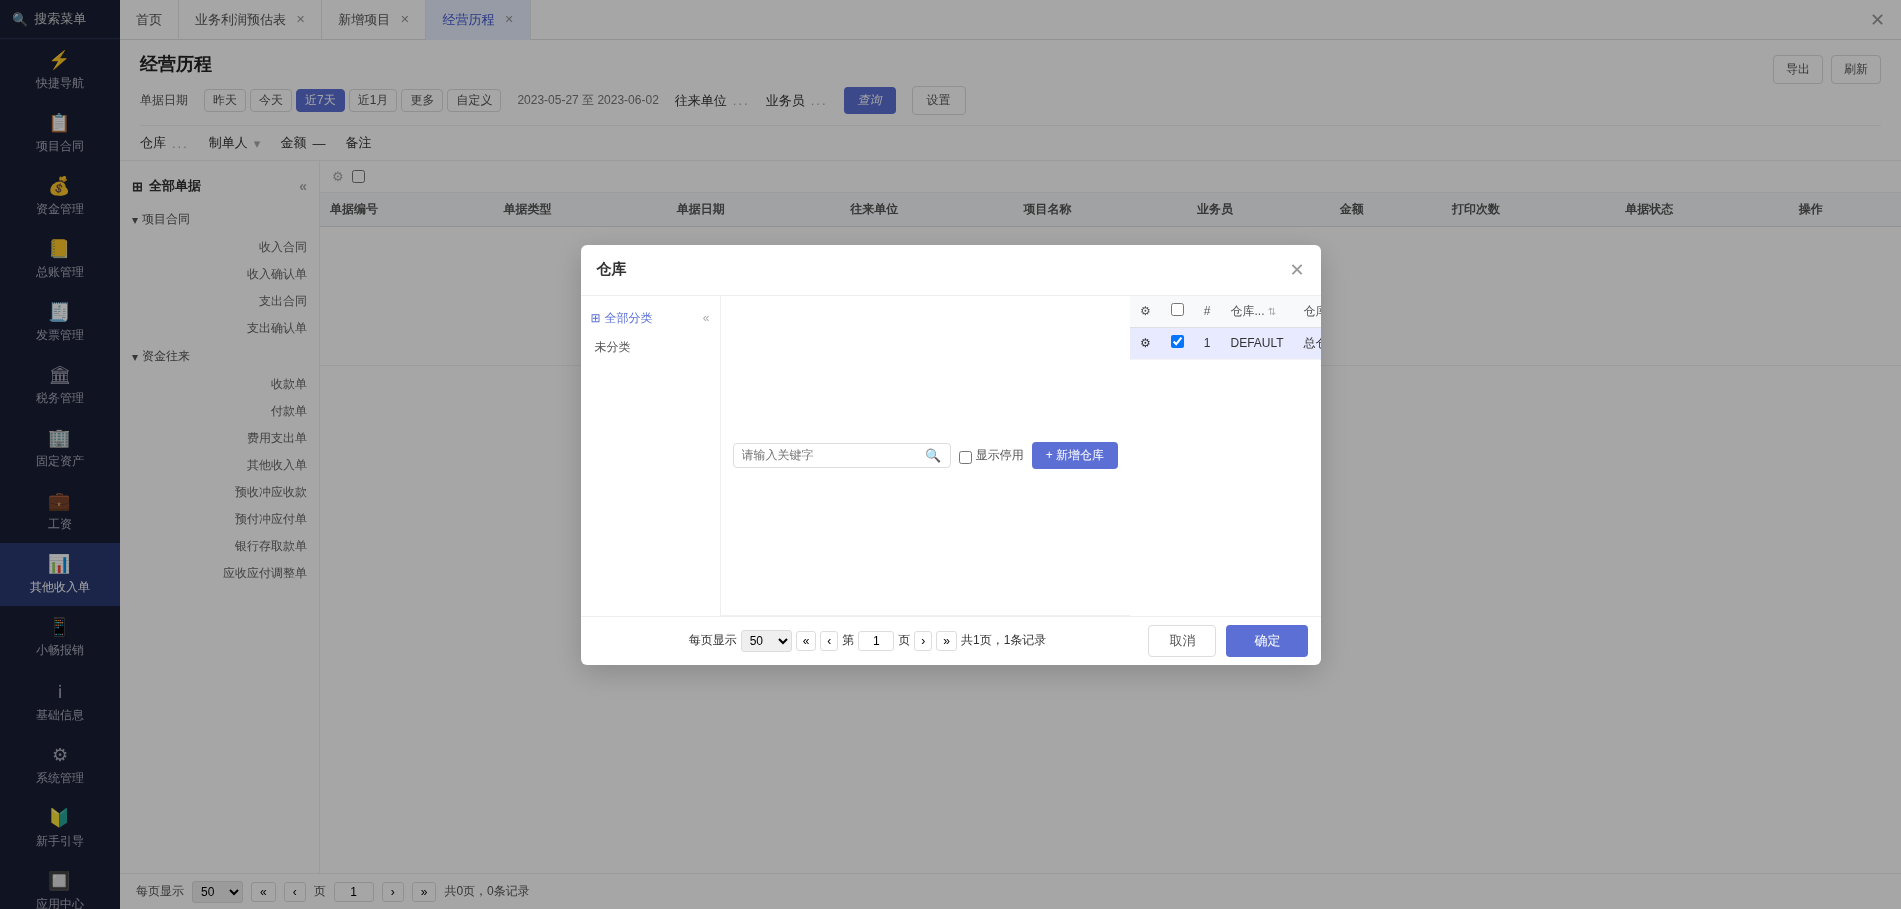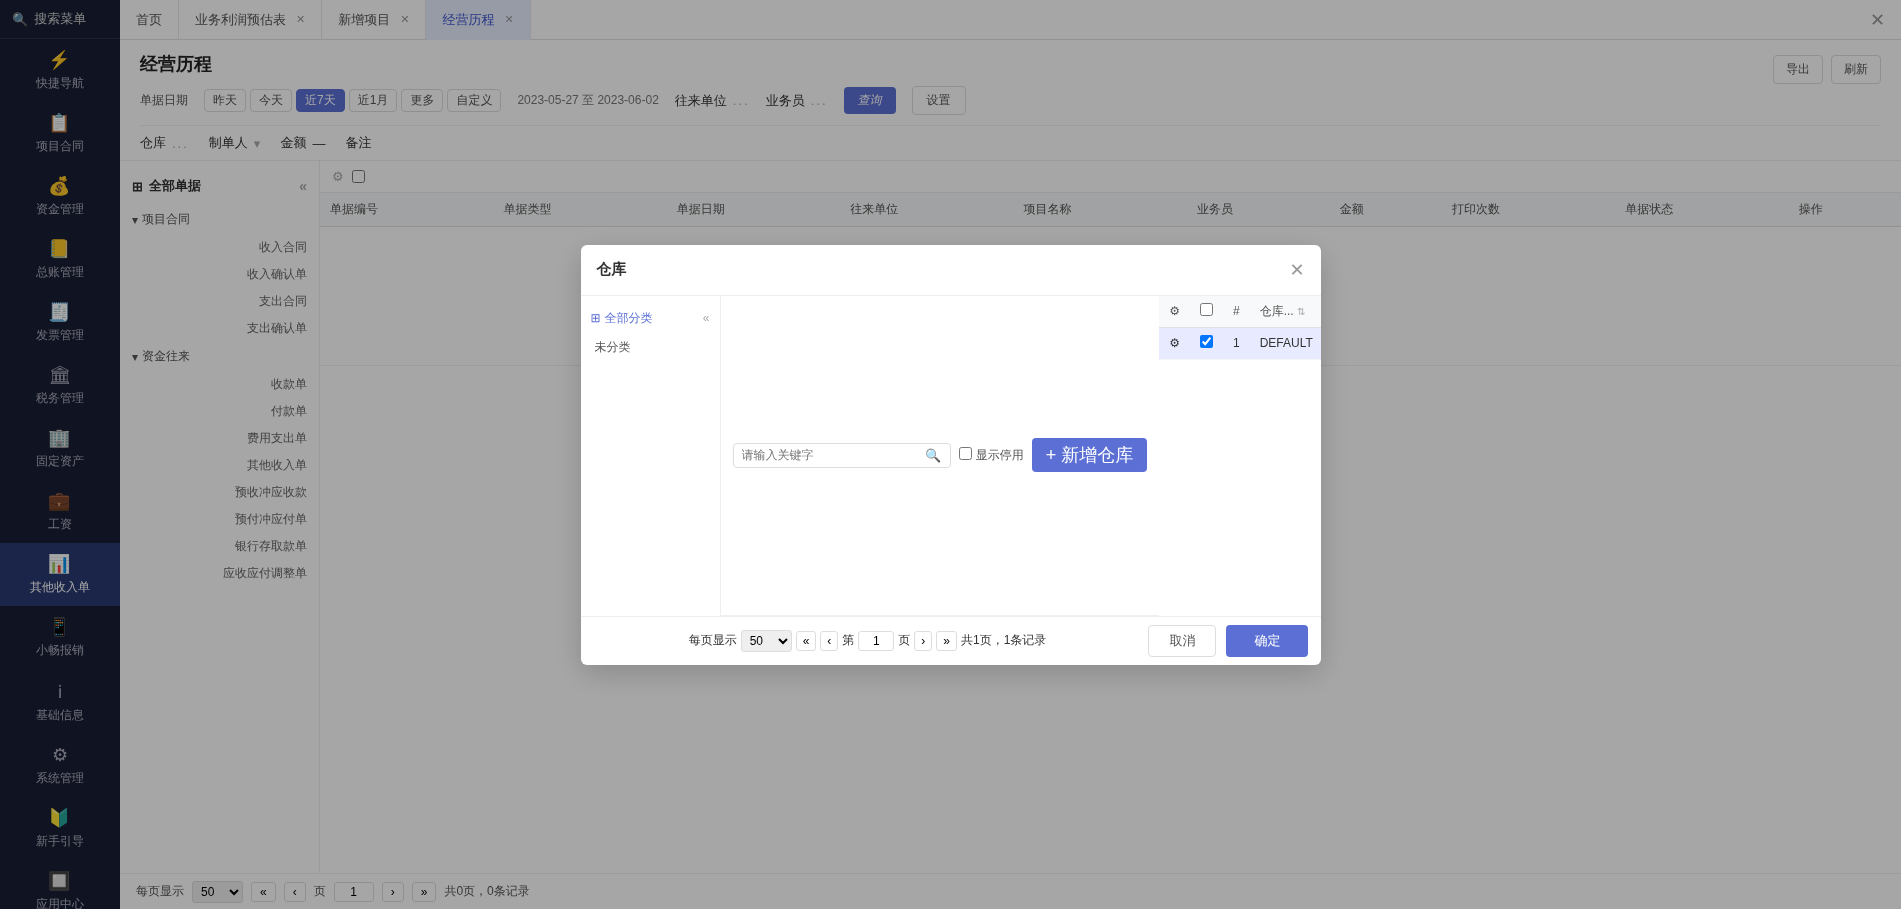--- a/index.html
+++ b/index.html
@@ -86,21 +86,21 @@
 
     
     .table-area {
       flex: 1; background: #fff; overflow: auto; padding: 0;
     }
     .table-toolbar {
       display: flex; align-items: center; padding: 8px 12px; border-bottom: 1px solid #eee; gap: 8px;
     }
     .table-wrapper { overflow: auto; }
     table { width: 100%; border-collapse: collapse; font-size: 12px; }
-    th { background: #f8f9fa; border-bottom: 1px solid #e0e0e0; padding: 8px 10px; text-align: left; color: #555; font-weight: 400; white-space: nowrap; }
+    th { background: #f8f9fa; border-bottom: 1px solid #e0e0e0; padding: 8px 10px; text-align: left; color: #555; font-weight: 700; white-space: nowrap; }
     td { border-bottom: 1px solid #f0f0f0; padding: 8px 10px; color: #333; }
     .table-empty { text-align: center; padding: 60px; color: #aaa; font-size: 13px; }
 
     
     .bottom-bar {
       position: fixed; bottom: 0; left: 120px; right: 0; height: 36px;
       background: #fff; border-top: 1px solid #eee; display: flex; align-items: center;
       padding: 0 16px; gap: 8px; font-size: 12px; color: #555;
     }
     .pagination-btn { border: 1px solid #ddd; background: #fff; padding: 2px 8px; border-radius: 3px; cursor: pointer; font-size: 12px; }
@@ -137,22 +137,22 @@
     .modal-left-panel .collapse-icon { color: #aaa; font-size: 12px; cursor: pointer; margin-left: auto; }
     .modal-right-panel { flex: 1; display: flex; flex-direction: row; overflow: hidden; }
     .modal-toolbar {
       display: flex; align-items: center; padding: 8px 12px; gap: 8px; border-bottom: 1px solid #f0f0f0;
     }
     .search-input-wrapper {
       display: flex; align-items: center; border: 1px solid #ddd; border-radius: 4px; padding: 4px 8px; gap: 4px; background: #fff;
     }
     .search-input { border: none; outline: none; font-size: 12px; width: 180px; }
     .search-icon { color: #aaa; font-size: 13px; }
-    .checkbox-label { display: flex; align-items: flex-start; gap: 4px; font-size: 12px; color: #555; cursor: pointer; }
-    .btn-add { background: #5b6fd4; color: #fff; border: none; padding: 5px 14px; border-radius: 4px; cursor: pointer; font-size: 18px; margin-left: auto; }
+    .checkbox-label { display: flex; align-items: flex-end; gap: 4px; font-size: 12px; color: #555; cursor: pointer; }
+    .btn-add { background: #5b6fd4; color: #fff; border: none; padding: 5px 14px; border-radius: 4px; cursor: pointer; font-size: 12px; margin-left: auto; }
     .modal-table-wrapper { flex: 1; overflow: auto; }
     .modal-table { width: 100%; border-collapse: collapse; font-size: 12px; }
     .modal-table th { background: #f8f9fa; border-bottom: 1px solid #e0e0e0; padding: 7px 10px; text-align: left; color: #555; font-weight: 500; white-space: nowrap; }
     .modal-table td { border-bottom: 1px solid #f4f4f4; padding: 7px 10px; }
     .modal-table .selected-row td { background: #e8eaff; }
     .sort-icon { font-size: 10px; color: #aaa; }
     .modal-footer {
       display: flex; align-items: center; padding: 8px 12px; border-top: 1px solid #eee; flex-shrink: 0; gap: 6px; font-size: 12px;
     }
     .btn-cancel { border: 1px solid #ddd; background: #fff; padding: 6px 20px; border-radius: 4px; cursor: pointer; font-size: 13px; color: #555; }

